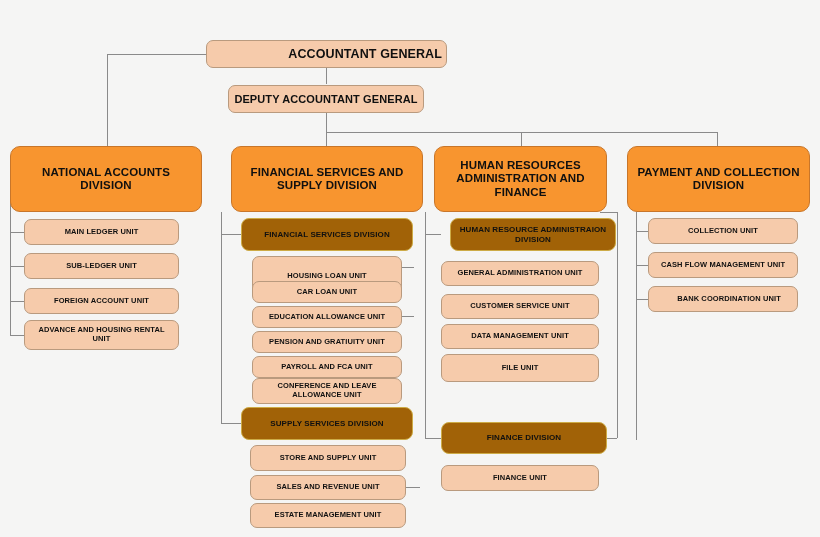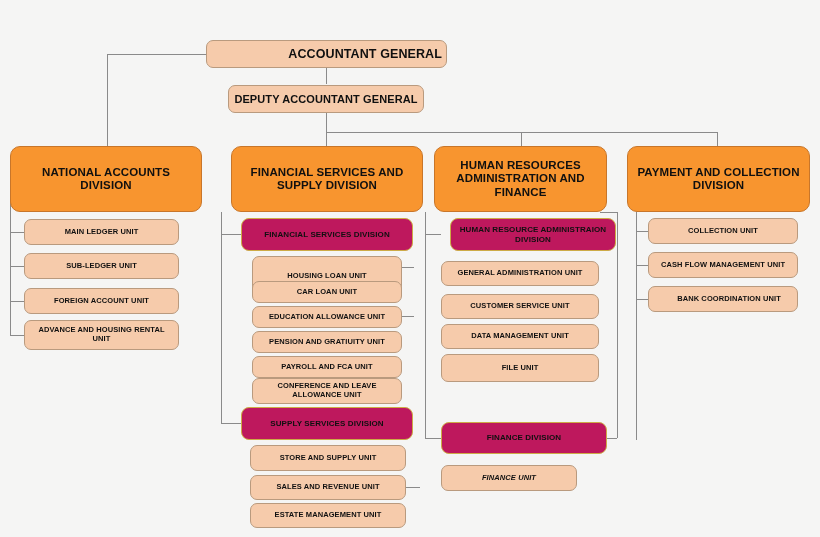--- a/index.html
+++ b/index.html
@@ -40,21 +40,21 @@
   
   .peach {
     background: #f6cbab;
     border-color: #b99a7e;
   }
   .orange {
     background: #f8952f;
     border-color: #c8762a;
   }
   .yellow {
-    background: #be185d;
+    background: #a16207;
     border-color: #cdab46;
   }
   .top-level {
     font-size: 12.5px;
     font-weight: bold;
   }
   .deputy-level {
     font-size: 11px;
     font-weight: bold;
   }
@@ -200,21 +200,21 @@
   </div>
   <div class="node peach unit" style="left:441px; top:324px; width:158px; height:25px;">
     <span class="node-text">DATA MANAGEMENT UNIT</span>
   </div>
   <div class="node peach unit" style="left:441px; top:354px; width:158px; height:28px;">
     <span class="node-text">FILE UNIT</span>
   </div>
   <div class="node yellow subdivision" style="left:441px; top:422px; width:166px; height:32px;">
     <span class="node-text">FINANCE DIVISION</span>
   </div>
-  <div class="node peach unit" style="left:441px; top:465px; width:136px; height:26px;font-style:italic;">
+  <div class="node peach unit" style="left:441px; top:465px; width:158px; height:26px;">
     <span class="node-text">FINANCE UNIT</span>
   </div>
 
   <div class="node orange division" style="left:627px; top:146px; width:183px; height:66px;">
     <span class="node-text">PAYMENT AND COLLECTION DIVISION</span>
   </div>
   <div class="node peach unit" style="left:648px; top:218px; width:150px; height:26px;">
     <span class="node-text">COLLECTION UNIT</span>
   </div>
   <div class="node peach unit" style="left:648px; top:252px; width:150px; height:26px;">

